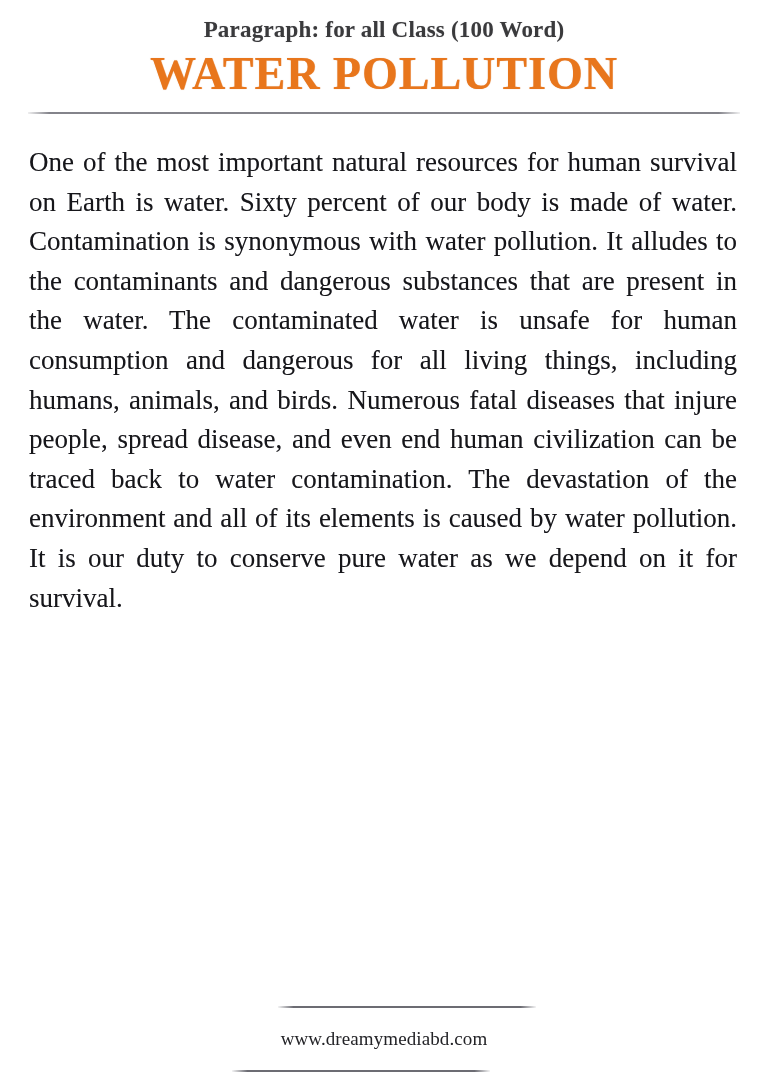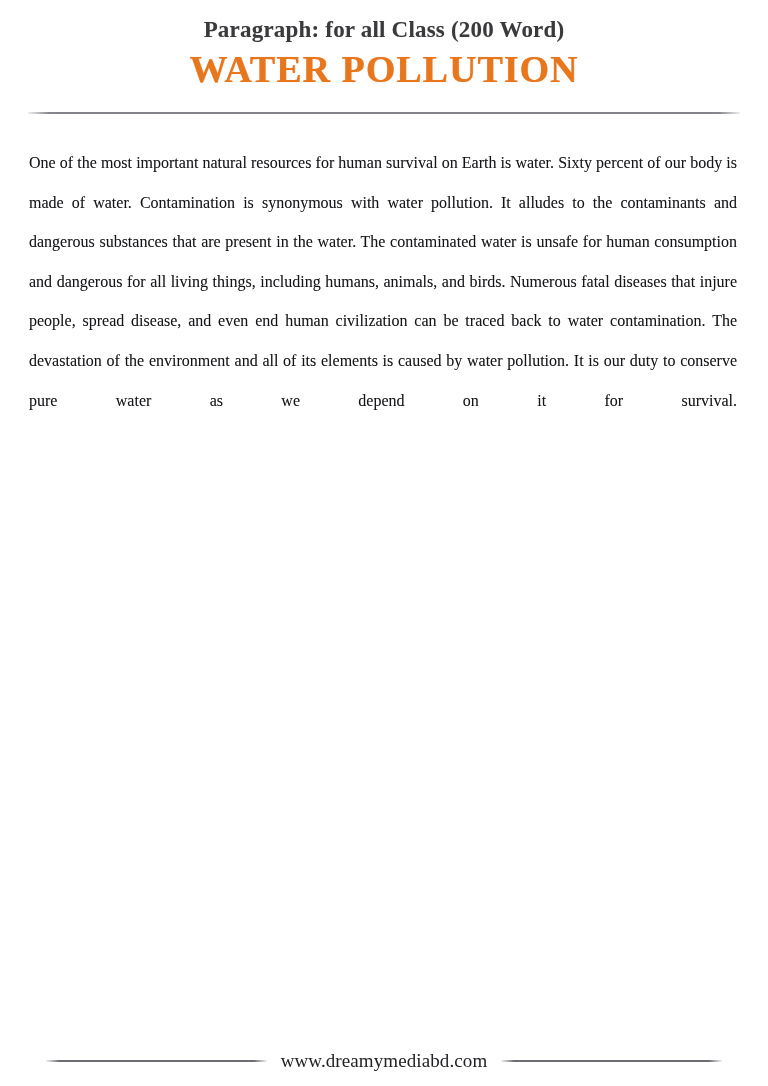--- a/index.html
+++ b/index.html
@@ -39,21 +39,21 @@
     color: #3a3a3c;
     margin-top: 17px;
     line-height: 1.1;
     text-shadow: 0 0 1px rgba(120,120,130,0.35);
   }
 
   .title {
     text-align: center;
     font-family: "Liberation Serif", "DejaVu Serif", serif;
     font-weight: bold;
-    font-size: 38px;
+    font-size: 46px;
     letter-spacing: 1.0px;
     color: #E8761C;
     margin-top: 8px;
     line-height: 1.04;
     text-shadow: 0.5px 0 0 rgba(232,118,28,0.45), 0 0 1px rgba(210,150,110,0.5);
   }
 
   .header-rule {
     position: absolute;
     top: 112px;
@@ -70,21 +70,21 @@
   
   .content {
     position: absolute;
     top: 143px;
     left: 29px;
     width: 708px;
   }
 
   .paragraph {
     font-family: "Liberation Serif", "DejaVu Serif", serif;
-    font-size: 16px;
+    font-size: 27px;
     line-height: 39.6px;
     color: #16161a;
     text-align: justify;
     text-justify: inter-word;
     margin: 0;
     text-shadow: 0 0 0.6px rgba(60,60,70,0.35);
   }
   .paragraph::after {
     content: "";
     display: inline-block;
@@ -127,21 +127,22 @@
 
   
   .footer {
     position: absolute;
     left: 0;
     bottom: 14px;
     width: 768px;
     display: flex;
     align-items: center;
     justify-content: center;
-    gap: 14px;
+    gap: 20px;
+    flex-direction: column;
   }
   .footer-rule {
     height: 2px;
     background: linear-gradient(to right,
         rgba(150,150,155,0.10) 0%,
         rgba(92,92,100,0.9) 6%,
         rgba(92,92,100,0.9) 94%,
         rgba(150,150,155,0.10) 100%);
   }
   .footer-rule.left  { width: 258px; margin-left: 46px; }
@@ -154,21 +155,21 @@
     white-space: nowrap;
     letter-spacing: 0.1px;
   }
 </style>
 </head>
 <body>
 
 <div class="page">
 
   <div class="header">
-    <div class="subtitle">Paragraph: for all Class (200 Word)</div>
+    <div class="subtitle">Paragraph: for all Class (100 Word)</div>
     <div class="title">WATER POLLUTION</div>
     <div class="header-rule"></div>
   </div>
 
   <div class="content">
     <p class="paragraph">One of the most important natural resources for human survival on Earth is water. Sixty percent of our body is made of water. Contamination is synonymous with water pollution. It alludes to the contaminants and dangerous substances that are present in the water. The contaminated water is unsafe for human consumption and dangerous for all living things, including humans, animals, and birds. Numerous fatal diseases that injure people, spread disease, and even end human civilization can be traced back to water contamination. The devastation of the environment and all of its elements is caused by water pollution. It is our duty to conserve pure water as we depend on it for survival.</p>
   </div>
 
 
   <div class="footer">

